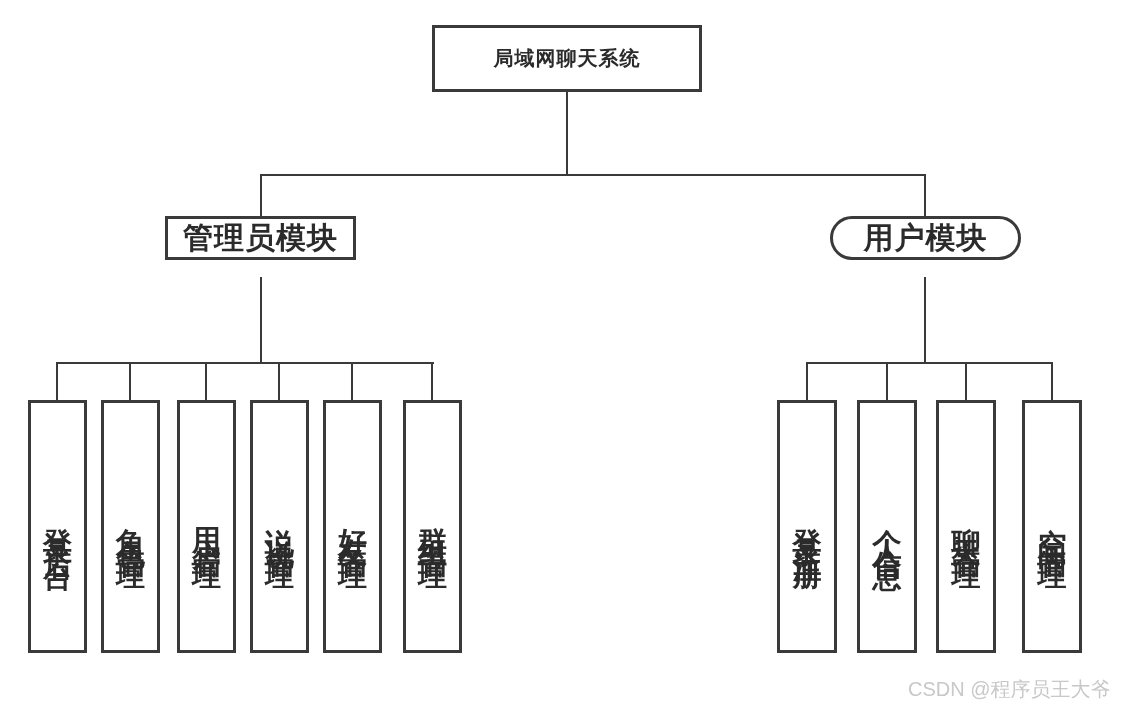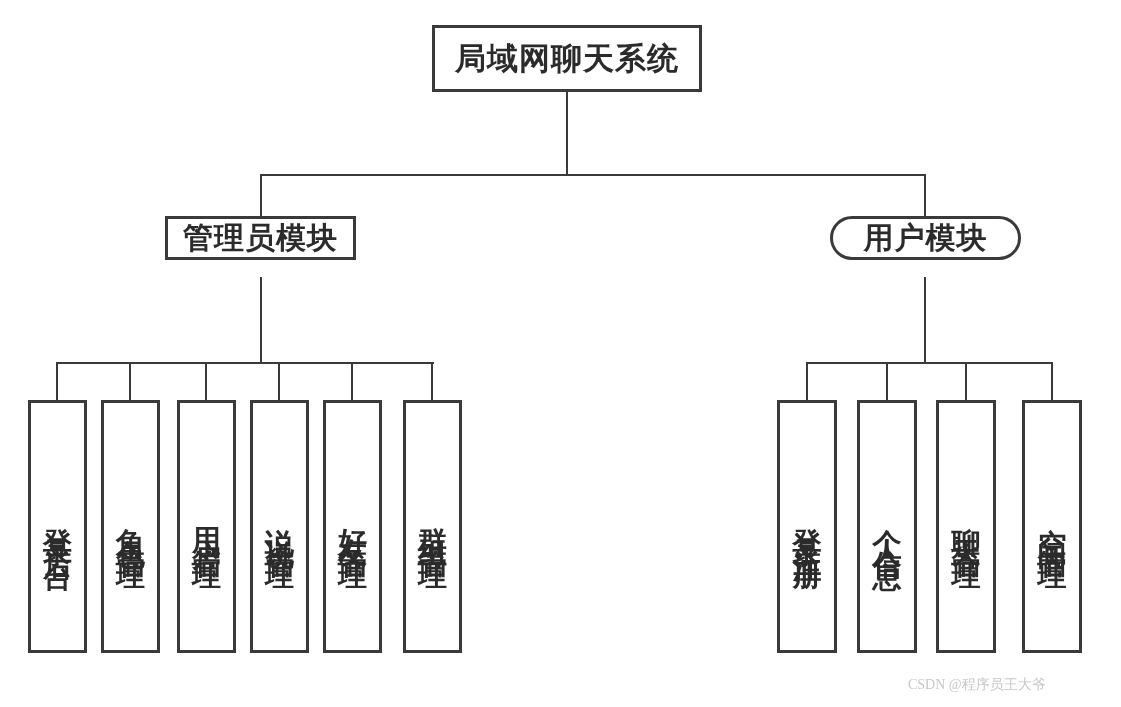--- a/index.html
+++ b/index.html
@@ -20,21 +20,21 @@
     position:absolute;
     border:3px solid var(--line);
     background:#fff;
     box-sizing:border-box;
     display:flex;
     align-items:center;
     justify-content:center;
     color:var(--text);
     font-weight:bold;
   }
-  .root-box{left:432px;top:25px;width:270px;height:67px;font-size:31px;letter-spacing:1px;}
+  .root-box{left:432px;top:25px;width:270px;height:67px;font-size:20px;letter-spacing:1px;}
   .module-box{top:216px;width:191px;height:44px;font-size:30px;letter-spacing:1px;}
   .module-admin{left:165px;}
   .module-user{left:830px;border-radius:25px;}
   .leaf{top:400px;height:253px;width:59px;}
   .leaf-r{width:60px;}
   .vtext{
     writing-mode:vertical-rl;
     text-orientation:upright;
     font-size:29px;
     letter-spacing:11px;
@@ -57,22 +57,22 @@
   .l-user-bus{left:806px;top:362px;width:247px;height:2px;}
   .l-u0{left:806px;} .l-u1{left:886px;} .l-u2{left:965px;} .l-u3{left:1051px;}
   .leaf-drop{top:362px;width:2px;height:38px;}
   
   .p-a0{left:28px;}  .p-a1{left:101px;} .p-a2{left:177px;}
   .p-a3{left:250px;} .p-a4{left:323px;} .p-a5{left:403px;}
   .p-u0{left:777px;} .p-u1{left:857px;} .p-u2{left:936px;} .p-u3{left:1022px;}
   .watermark{
     position:absolute;
     left:908px;top:676px;
-    font-family:Liberation Serif, serif;
-    font-size:14px;
+    font-family:Liberation Sans, sans-serif;
+    font-size:20px;
     color:var(--wm);
     white-space:nowrap;
   }
 </style>
 </head>
 <body>
 
 <div class="canvas">
 
   <div class="line l-root-v"></div>

